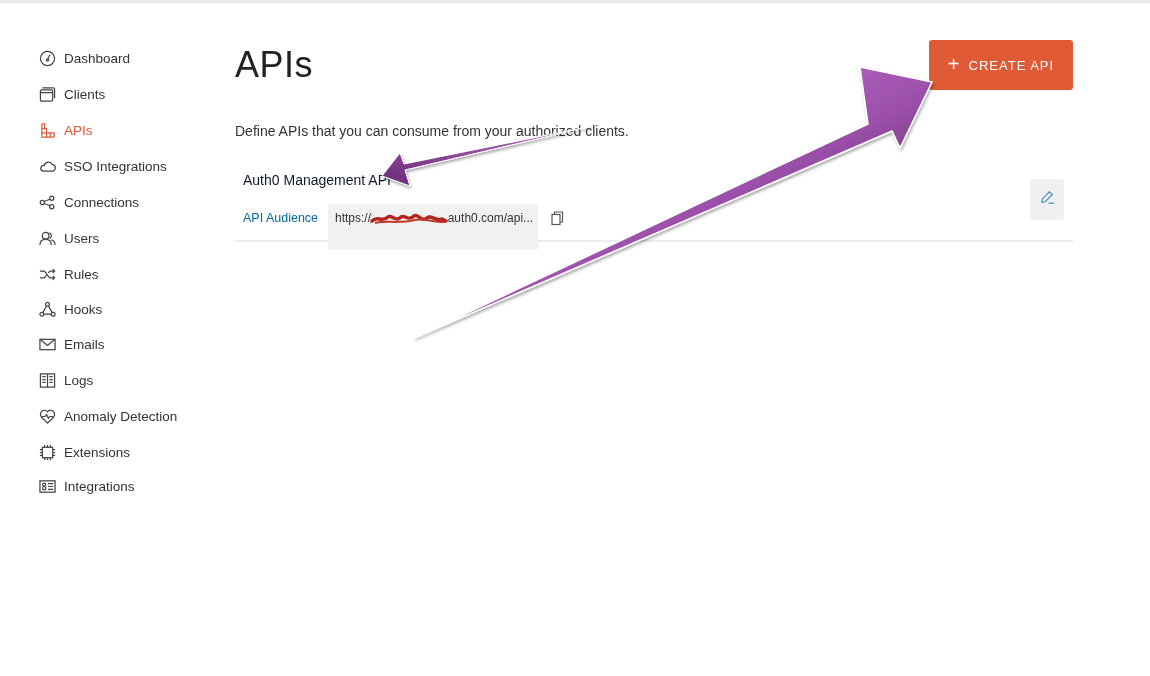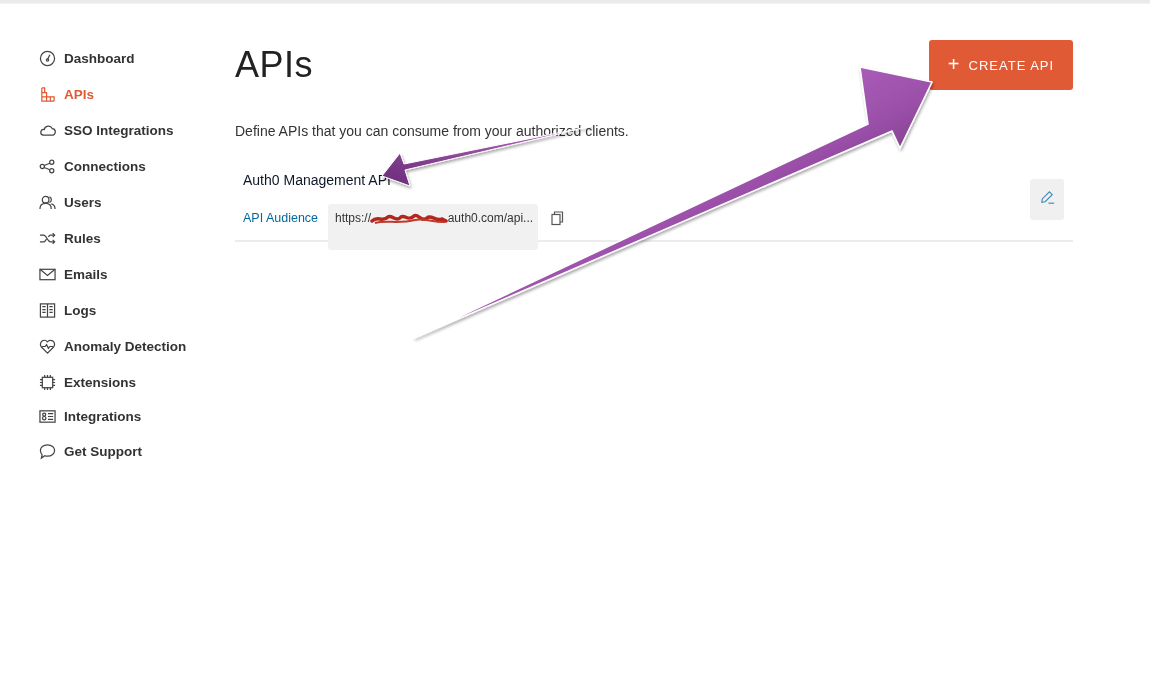--- a/index.html
+++ b/index.html
@@ -1,19 +1,19 @@
 <!DOCTYPE html>
 <html><head>
   <meta charset="utf-8">
   <style>
     * { box-sizing: border-box; margin: 0; padding: 0; }
     html, body { width: 1150px; height: 676px; overflow: hidden; background: #ffffff; }
     body { font-family: "Liberation Sans", "DejaVu Sans", sans-serif; color: #333; position: relative; }
     .topbar { position: absolute; left: 0; top: 0; width: 1150px; height: 4px; background: #ebebeb; border-bottom: 1px solid #f3f3f3; }
-    .sidebar { position: absolute; left: 38px; top: 40px; width: 180px; font-weight: bold; }
+    .sidebar { position: absolute; left: 38px; top: 40px; width: 180px; }
     .nav-item { display: flex; align-items: center; height: 36px; cursor: pointer; font-size: 13.5px; color: #333; }
     .nav-item .ico { width: 18px; height: 18px; margin-right: 8px; display: inline-flex; align-items: center; justify-content: center; color: #444; }
     .nav-item .ico svg { width: 17px; height: 17px; stroke: currentColor; fill: none; stroke-width: 1.3; }
     .nav-item.active { color: #e05a36; }
     .nav-item.active .ico { color: #e05a36; }
     .main { position: absolute; left: 235px; top: 40px; width: 838px; }
     .page-title { font-size: 36px; font-weight: 400; color: #222; line-height: 50px; letter-spacing: 0.5px; }
     .create-btn { position: absolute; left: 694px; top: 0; width: 144px; height: 50px; background: #e05a36; color: #fff; border: none; border-radius: 3px; font-size: 13px; letter-spacing: 1px; display: flex; align-items: center; justify-content: center; gap: 8px; cursor: pointer; font-family: "Liberation Sans", sans-serif; }
     .create-btn .plus { font-size: 20px; font-weight: 300; line-height: 1; margin-top: -2px; }
     .description { position: absolute; top: 83px; left: 0; font-size: 14px; color: #333; }
@@ -35,20 +35,30 @@
   <div class="nav-item">
     <span class="ico">
         <svg viewBox="0 0 18 18">
           <circle cx="9" cy="9" r="7.5"></circle>
           <path d="M9 10 L11.5 5"></path>
           <circle cx="9" cy="10.5" r="1.2"></circle>
         </svg>
       </span>
     <span>Dashboard</span>
   </div>
+  <div class="nav-item">
+    <span class="ico">
+        <svg viewBox="0 0 18 18">
+          <rect x="1.5" y="4" width="13" height="12" rx="1.5"></rect>
+          <path d="M3.5 2 H15 a1.5 1.5 0 0 1 1.5 1.5 V13"></path>
+          <path d="M1.5 7 H14.5"></path>
+        </svg>
+      </span>
+    <span>Clients</span>
+  </div>
   <div class="nav-item active">
     <span class="ico">
         <svg viewBox="0 0 18 18">
           <path d="M3 2 V16 H16"></path>
           <path d="M3 7 H8 V16"></path>
           <path d="M3 11.5 H16 V16"></path>
           <path d="M12 11.5 V16"></path>
           <path d="M3 2 H6 V7"></path>
         </svg>
       </span>
@@ -87,20 +97,31 @@
     <span class="ico">
         <svg viewBox="0 0 18 18">
           <path d="M1 5.5 H5 C8 5.5 9 12.5 12 12.5 H16.5"></path>
           <path d="M1 12.5 H5 C6.5 12.5 7.5 10.5 8 9.5"></path>
           <path d="M10 7.5 C10.5 6.5 11 5.5 12 5.5 H16.5"></path>
           <path d="M14.5 3.5 L16.5 5.5 L14.5 7.5 M14.5 10.5 L16.5 12.5 L14.5 14.5"></path>
         </svg>
       </span>
     <span>Rules</span>
   </div>
+  <div class="nav-item" style="height:34px">
+    <span class="ico">
+        <svg viewBox="0 0 18 18">
+          <circle cx="9" cy="3.5" r="2"></circle>
+          <circle cx="3" cy="14" r="2"></circle>
+          <circle cx="15" cy="14" r="2"></circle>
+          <path d="M8 5.3 L4 12.3 M10 5.3 L14 12.3 M5 14 H13"></path>
+        </svg>
+      </span>
+    <span>Hooks</span>
+  </div>
   <div class="nav-item">
     <span class="ico">
         <svg viewBox="0 0 18 18">
           <rect x="1" y="3.5" width="16" height="11"></rect>
           <path d="M1 3.5 L9 10 L17 3.5"></path>
         </svg>
       </span>
     <span>Emails</span>
   </div>
   <div class="nav-item">
@@ -134,28 +155,20 @@
   <div class="nav-item" style="height:33px">
     <span class="ico">
         <svg viewBox="0 0 18 18">
           <rect x="1" y="3" width="16" height="12"></rect>
           <circle cx="5.5" cy="7" r="1.6"></circle>
           <circle cx="5.5" cy="10.8" r="1.8"></circle>
           <path d="M9.5 6 H15 M9.5 9 H15 M9.5 12 H15"></path>
         </svg>
       </span>
     <span>Integrations</span>
-  </div>
-  <div class="nav-item">
-    <span class="ico">
-        <svg viewBox="0 0 18 18">
-          <path d="M9 2 C13.5 2 16.5 4.8 16.5 8 C16.5 11.2 13.5 14 9 14 C8 14 7 13.8 6.2 13.5 L2.5 16 L3.3 12.3 C2.1 11.2 1.5 9.7 1.5 8 C1.5 4.8 4.5 2 9 2 Z"></path>
-        </svg>
-      </span>
-    <span>Get Support</span>
   </div>
 </nav>
 
 <main class="main">
   <h1 class="page-title">APIs</h1>
   <button class="create-btn">
     <span class="plus">+</span>
     <span>CREATE API</span>
   </button>
   <p class="description">Define APIs that you can consume from your authorized clients.</p>

